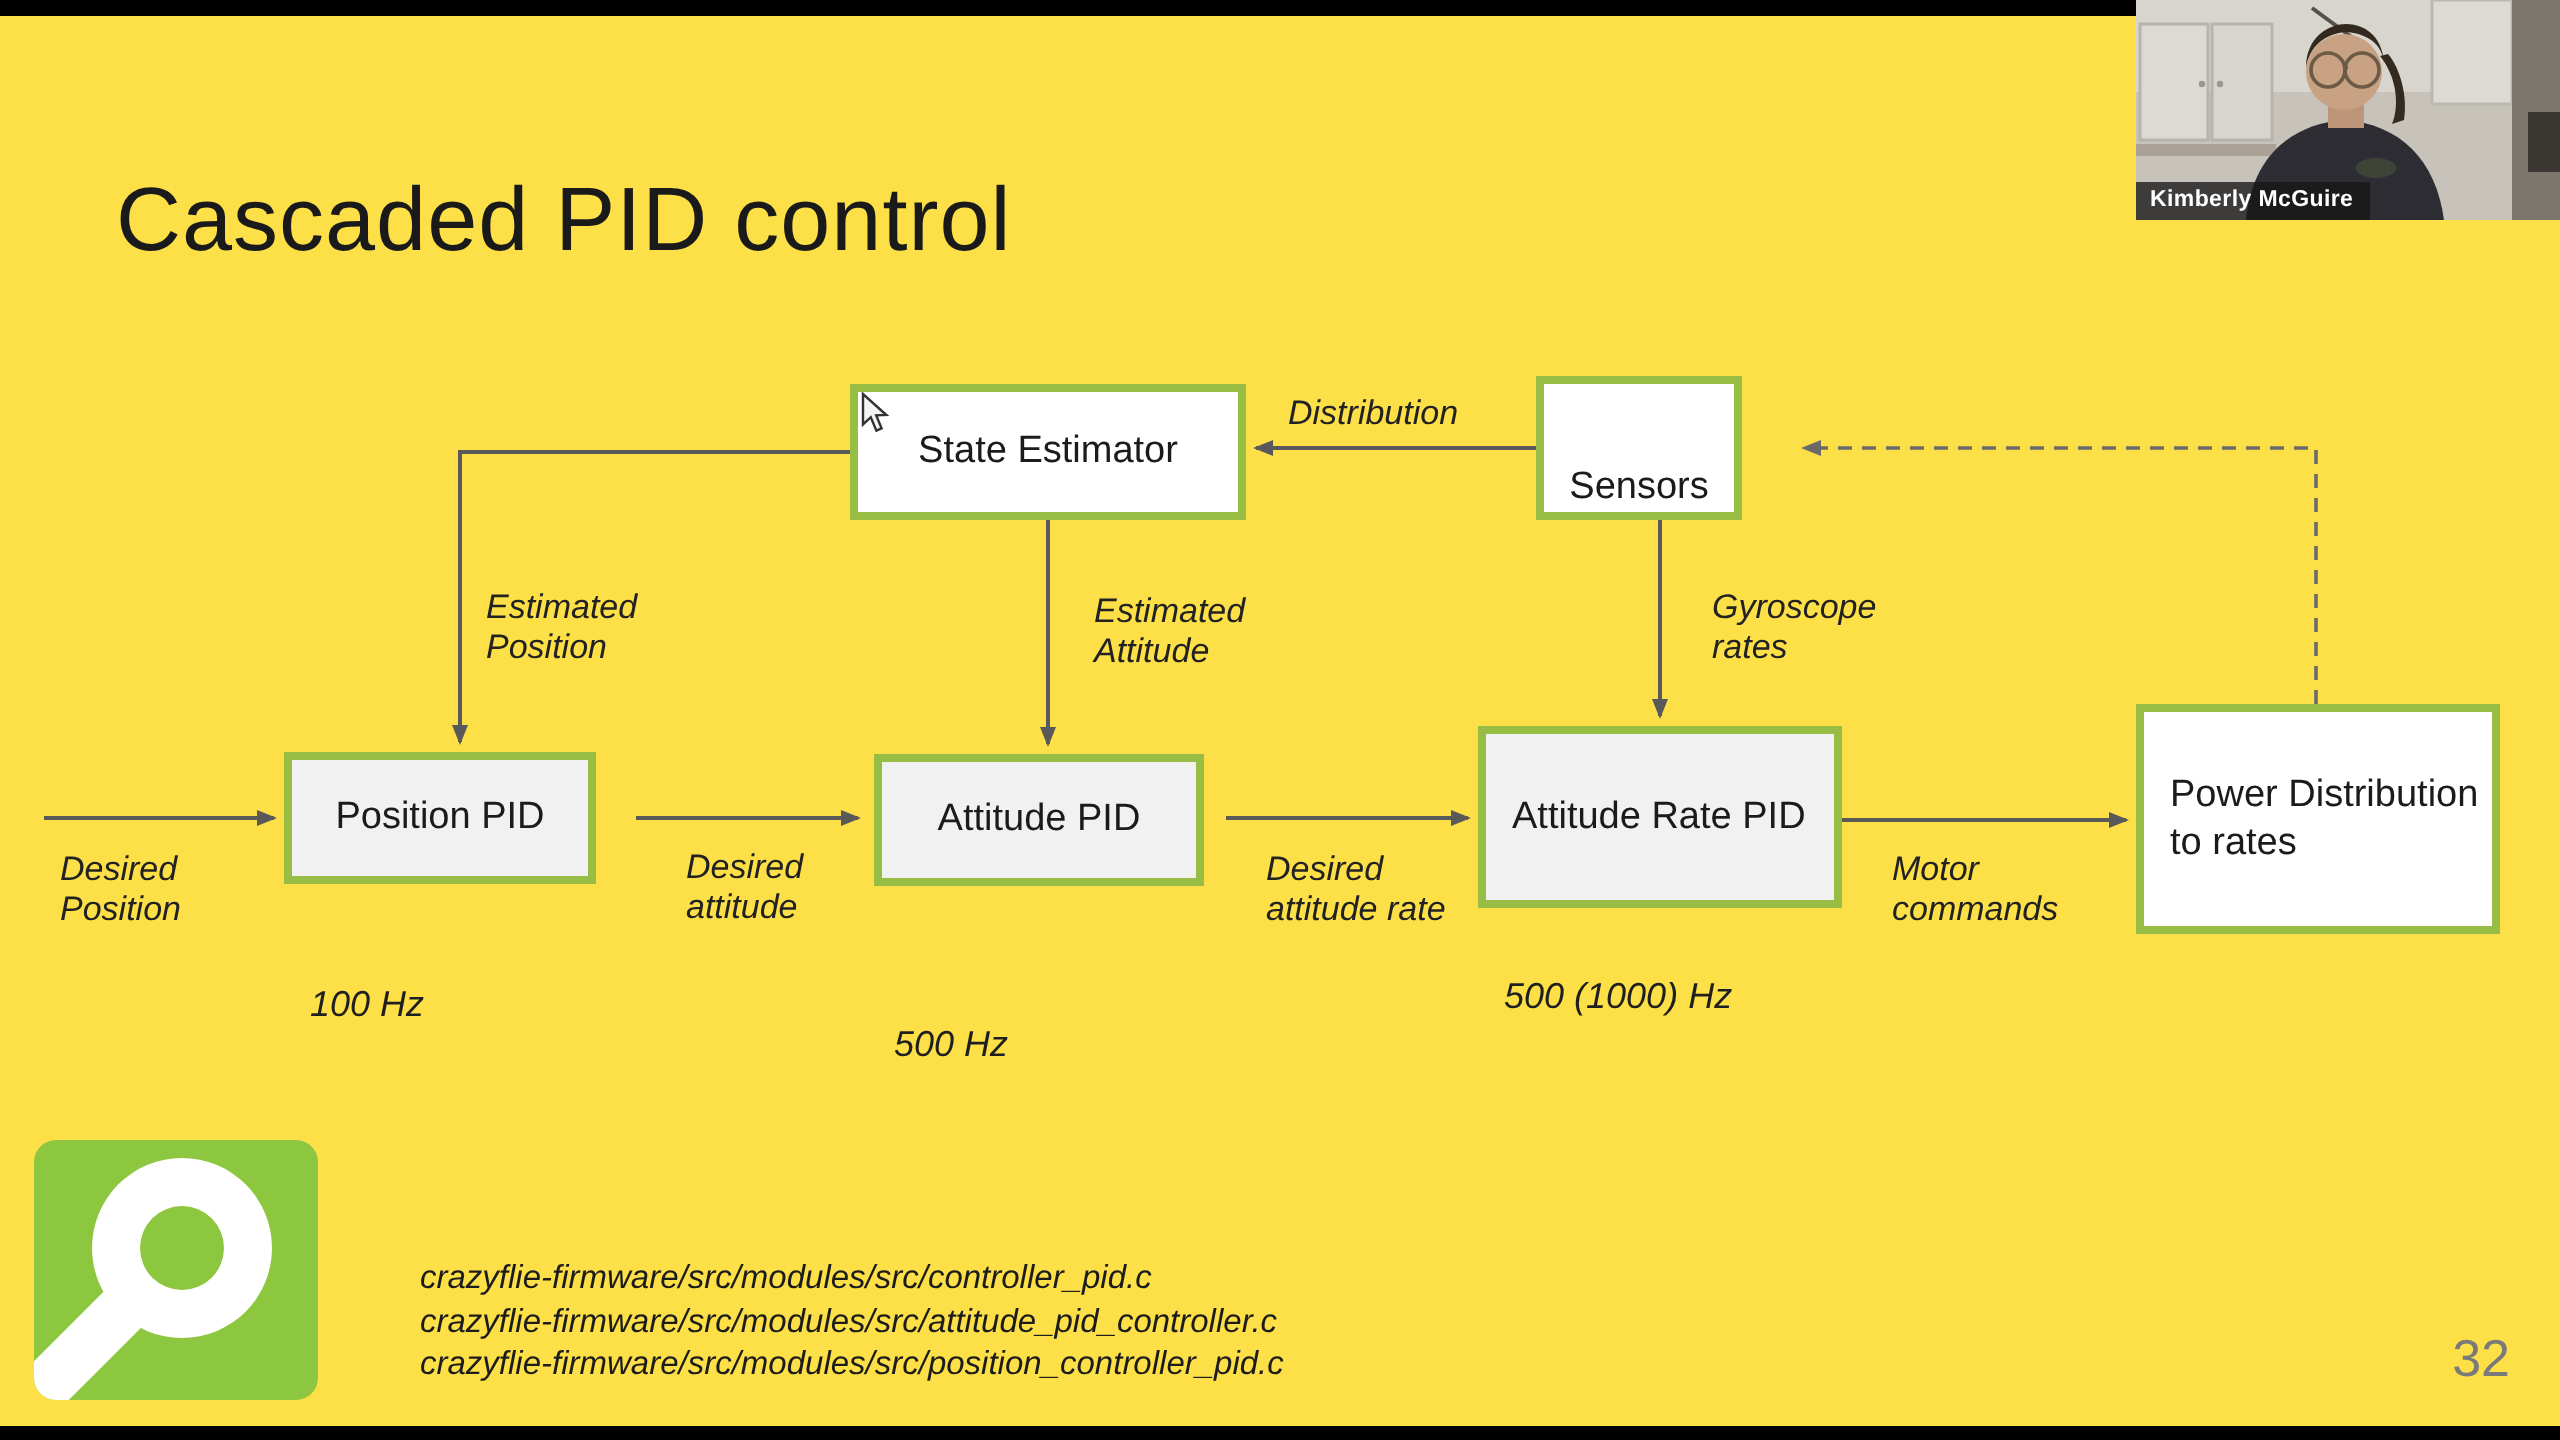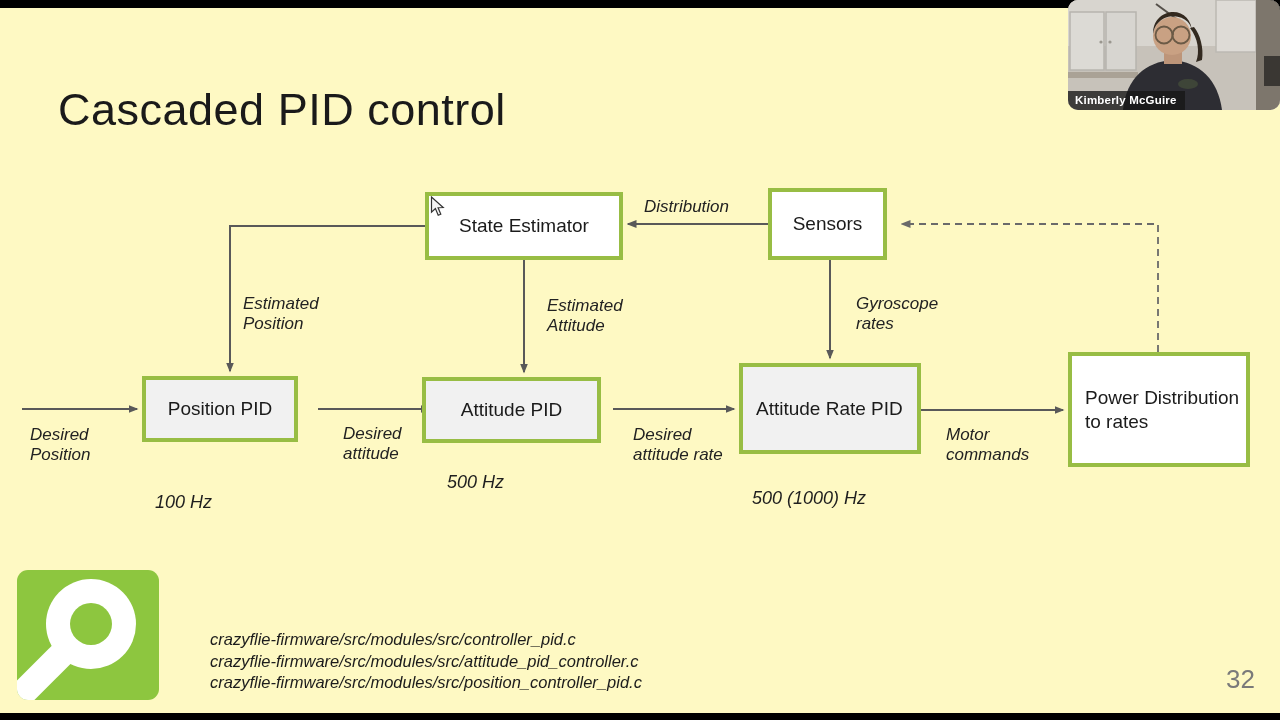--- a/index.html
+++ b/index.html
@@ -6,76 +6,76 @@
   body{
     width:1280px;height:720px;position:relative;overflow:hidden;
     background:#000;
     font-family:"Liberation Sans", sans-serif;
   }
   .bar{position:absolute;left:0;width:1280px;background:#000;}
   .bar.top{top:0;height:8px;}
   .bar.bottom{top:713px;height:7px;}
   .slide{
     position:absolute;left:0;top:8px;width:1280px;height:705px;
-    background:#fef9c3;
+    background:#fde047;
   }
   .title{
     position:absolute;left:58px;top:76px;
     font-size:45px;color:#1a1a1a;letter-spacing:0.5px;
   }
   
   .box{
     position:absolute;box-sizing:border-box;
     border:4px solid #98bd44;background:#ffffff;
     display:flex;align-items:center;justify-content:center;
     font-size:19px;color:#1b1b1b;text-align:center;line-height:1.25;
   }
   .box.grayfill{background:#f1f1f1;}
   .box.leftalign{justify-content:flex-start;text-align:left;padding-left:13px;padding-right:6px;}
   #box-state-estimator{left:425px;top:184px;width:198px;height:68px;}
-  #box-sensors{left:768px;top:180px;width:119px;height:72px;}
+  #box-sensors{left:768px;top:180px;width:103px;height:72px;align-items:flex-end;}
   #box-position-pid{left:142px;top:368px;width:156px;height:66px;justify-content:center;}
-  #box-attitude-pid{left:422px;top:369px;width:179px;height:66px;}
+  #box-attitude-pid{left:437px;top:369px;width:165px;height:66px;}
   #box-attitude-rate-pid{left:739px;top:355px;width:182px;height:91px;}
   #box-power-distribution{left:1068px;top:344px;width:182px;height:115px;}
   
   .alabel{
     position:absolute;font-style:italic;font-size:17px;line-height:20px;
     color:#222;white-space:pre-line;
   }
   .ratelabel{
     position:absolute;font-style:italic;font-size:18px;color:#1f1f1f;margin-top:20px;
   }
   #lbl-measurements{left:644px;top:189px;}
   #lbl-estimated-position{left:243px;top:286px;}
   #lbl-estimated-attitude{left:547px;top:288px;}
   #lbl-gyroscope-rates{left:856px;top:286px;}
   #lbl-desired-position{left:30px;top:417px;}
   #lbl-desired-attitude{left:343px;top:416px;}
   #lbl-desired-attitude-rate{left:633px;top:417px;}
   #lbl-motor-commands{left:946px;top:417px;}
   #rate-position{left:155px;top:464px;}
-  #rate-attitude{left:447px;top:444px;}
+  #rate-attitude{left:447px;top:484px;}
   #rate-attitude-rate{left:752px;top:460px;}
   
   #connectors{position:absolute;left:0;top:0;pointer-events:none;}
   
   #logo{position:absolute;left:15px;top:560px;}
   .paths{
     position:absolute;left:190px;top:621px;
     font-style:italic;font-size:16.5px;line-height:21.5px;color:#1c1c1c;margin-left:20px;
   }
   .pagenum{
     position:absolute;left:1205px;top:656px;width:50px;text-align:right;
     font-size:26px;color:#7a7a7a;
   }
   
   #webcam{
     position:absolute;left:1068px;top:0px;width:212px;height:110px;
-    overflow:hidden;background:#b9b2a9;border-radius:10px;
+    overflow:hidden;background:#b9b2a9;
   }
   #nametag{
     position:absolute;left:0;bottom:0;
     background:rgba(22,22,22,0.78);color:#fff;
     font-size:11.5px;font-weight:bold;padding:3px 8px 4px 7px;
     letter-spacing:0.2px;
   }
   #cursor{position:absolute;left:430px;top:188px;}
 </style>
 </head>

